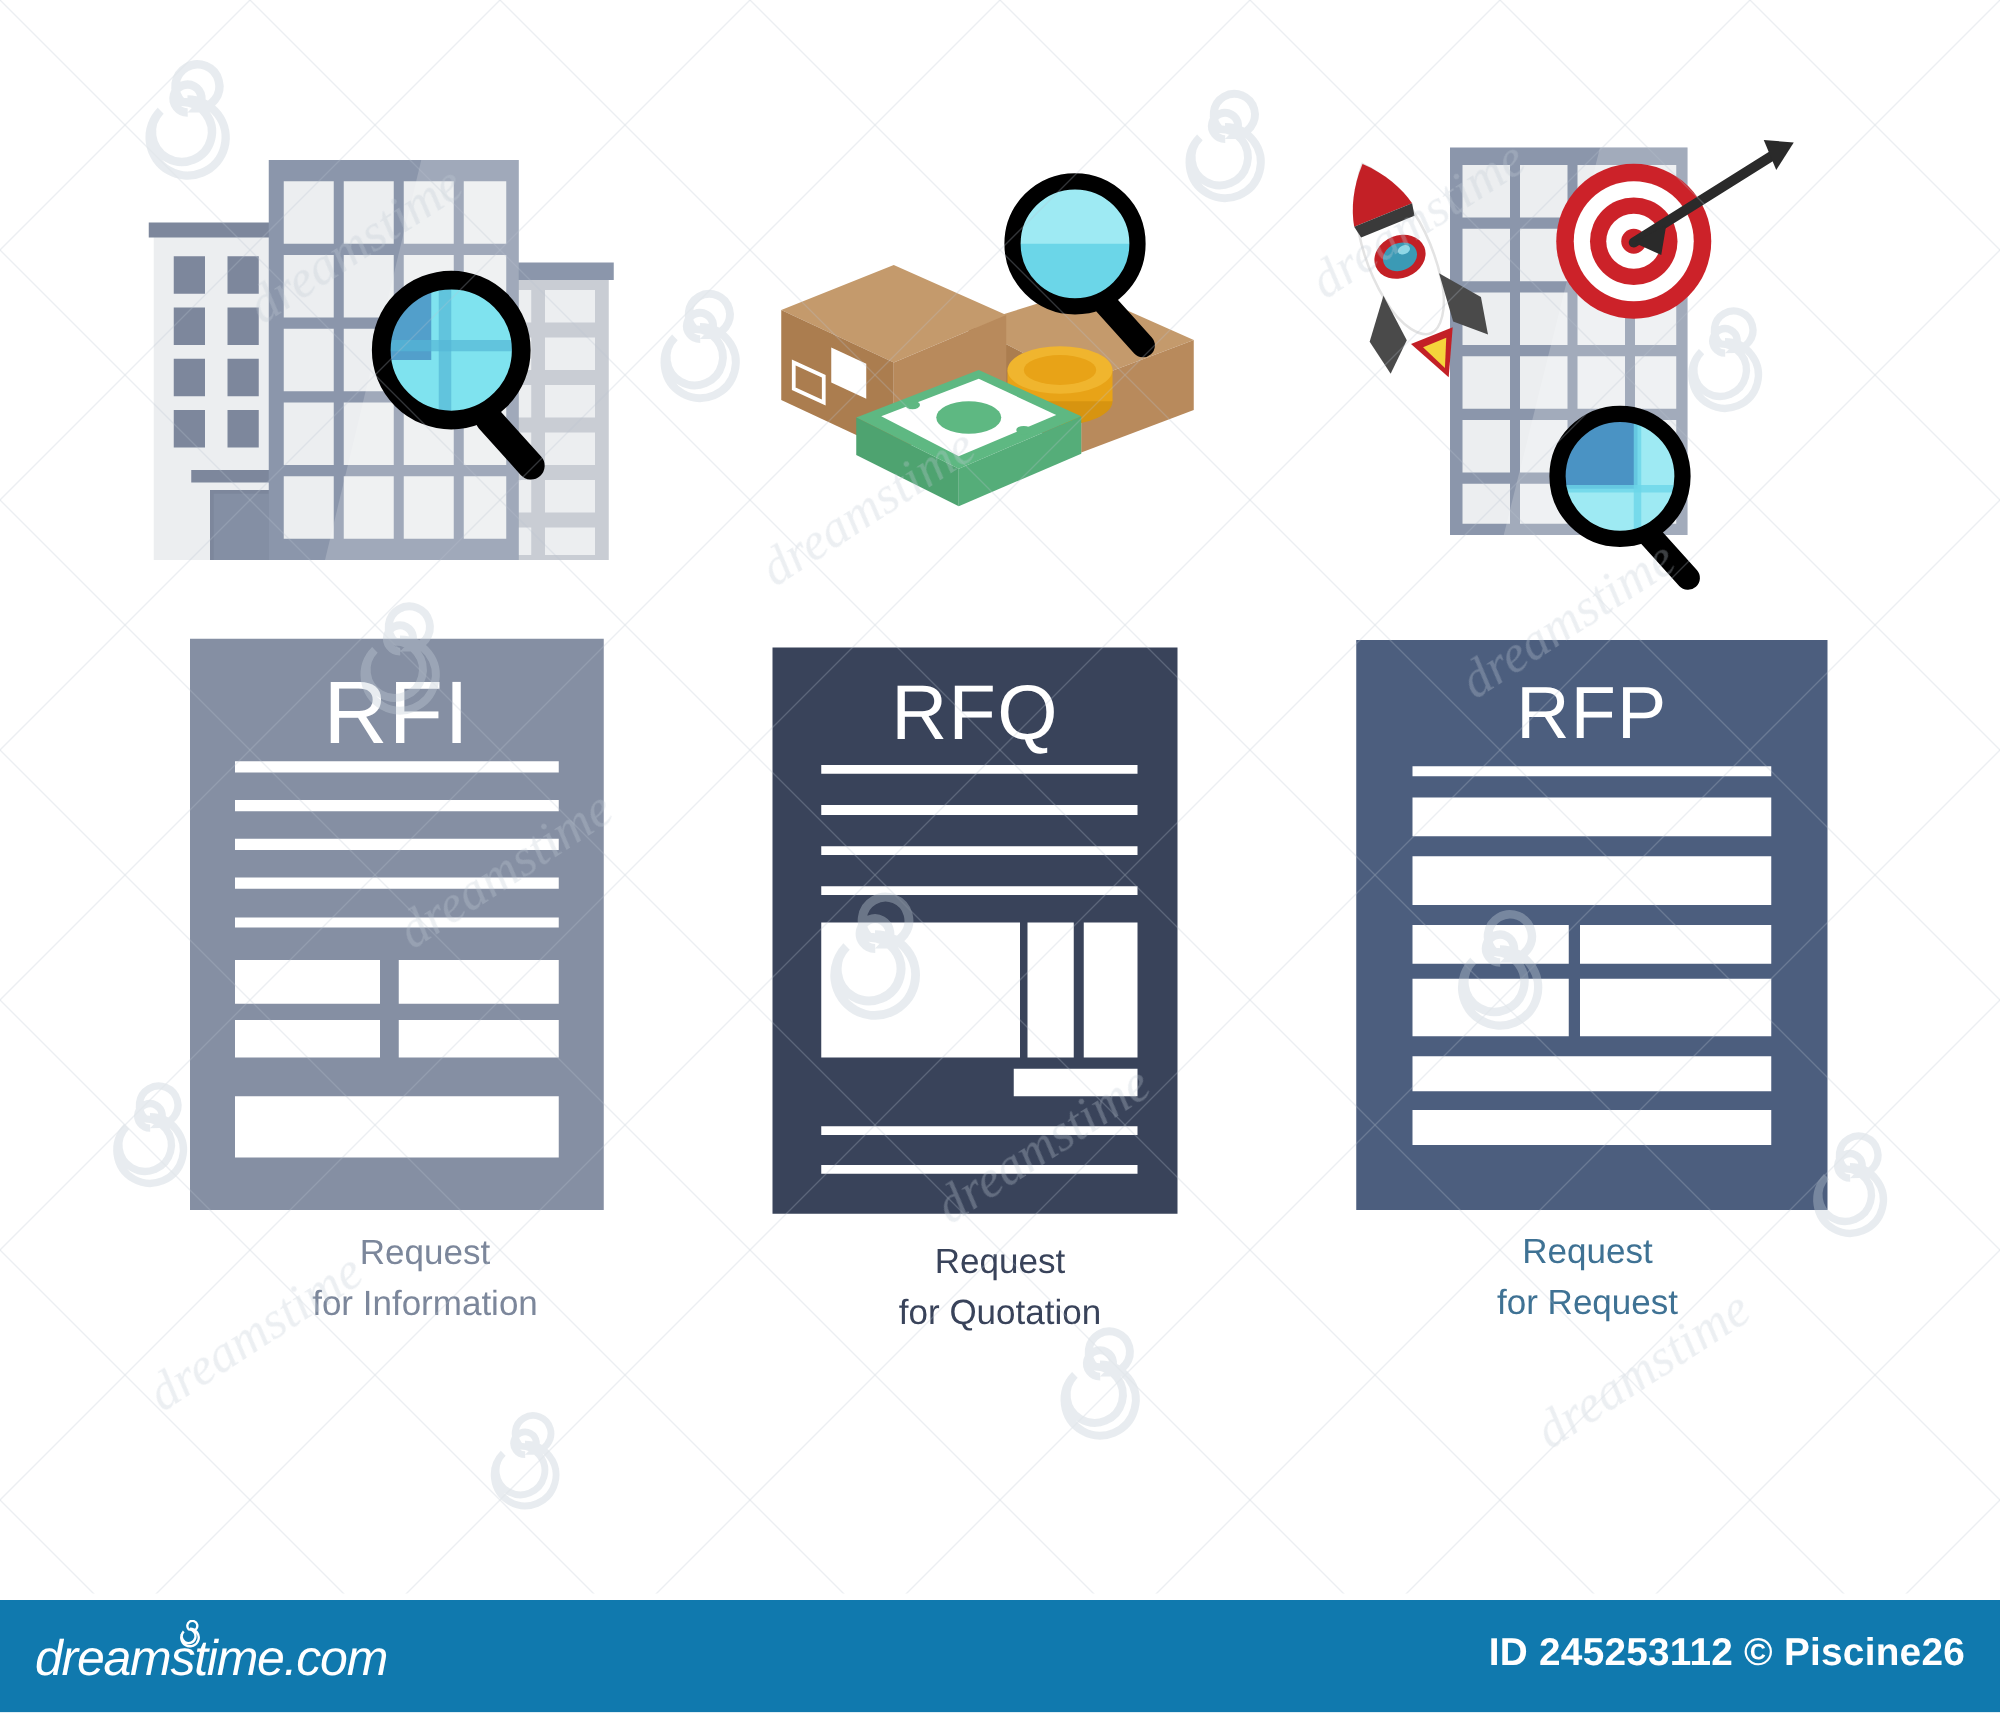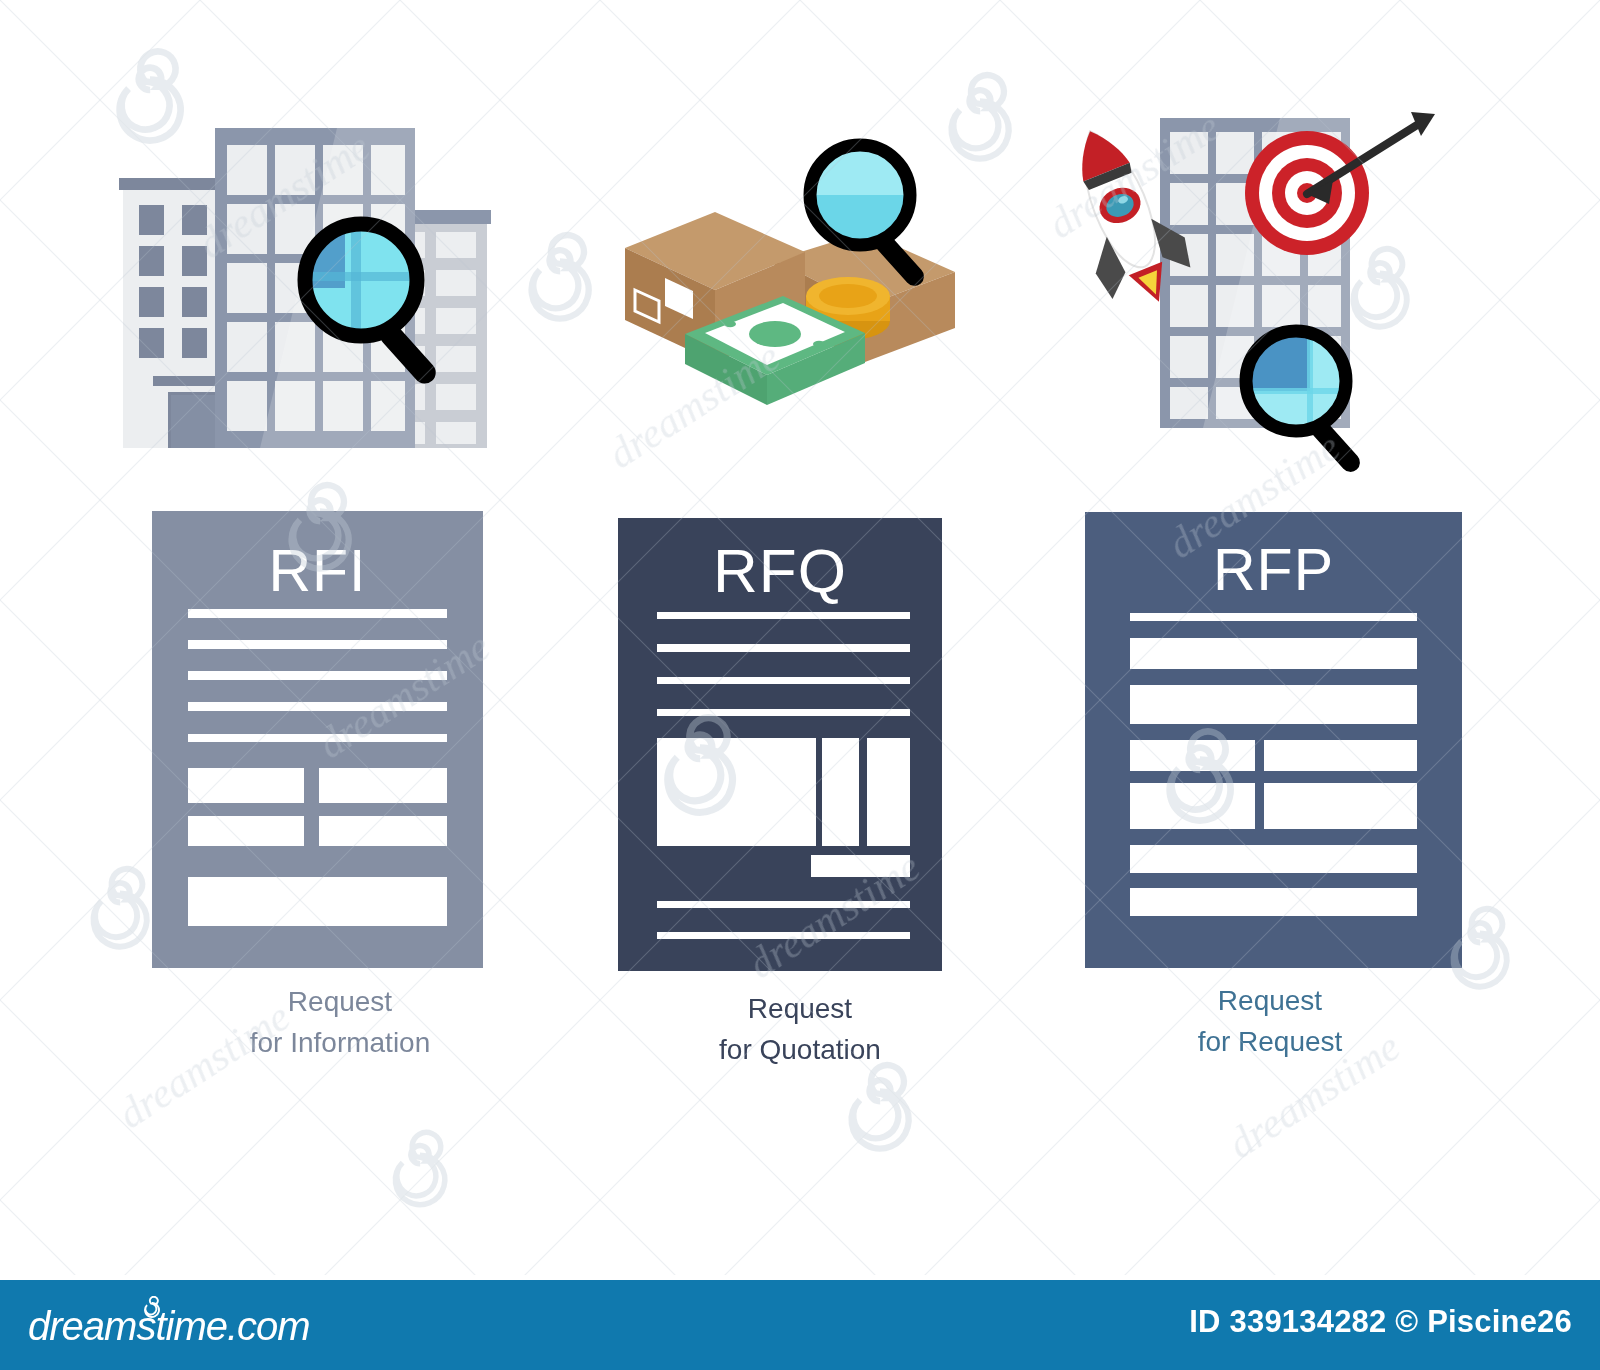--- a/index.html
+++ b/index.html
@@ -77,21 +77,21 @@
   }
   .doc-title {
     position: absolute;
     left: 0;
     width: 100%;
     text-align: center;
     color: #ffffff;
     font-weight: 400;
     letter-spacing: 1px;
   }
-  #doc-rfi .doc-title { top: 28px; font-size: 59px; line-height: 64px; }
+  #doc-rfi .doc-title { top: 28px; font-size: 71px; line-height: 64px; }
   #doc-rfq .doc-title { top: 20px; font-size: 62px; line-height: 66px; }
   #doc-rfp .doc-title { top: 26px; font-size: 59px; line-height: 64px; }
 
   .bar {
     position: absolute;
     background: #ffffff;
   }
 
   
   .caption {
@@ -482,16 +482,16 @@
   </svg>
 
   <div id="footer" style="background: rgb(16, 121, 174);">
     <svg id="ds-logo" viewBox="0 0 300 58">
       <g fill="#ffffff">
         <path d="M3.5,27.5 a19,19 0 1,0 19,19 L22.5,4 L16,4 L16,27.5 a13,13 0 1,1 -12.5,0 Z" opacity="0"></path>
       </g>
       <text x="0" y="44" font-family="'Liberation Sans', sans-serif" font-size="40" fill="#ffffff" font-style="italic" letter-spacing="-1">dreamstime.com</text>
       <path d="M124,14 m0,-7 a7,7 0 1,1 -5,2.1 a5.5,5.5 0 1,0 4,-1.6 a4,4 0 1,1 2.9,1.2" fill="none" stroke="#ffffff" stroke-width="1.9"></path>
     </svg>
-    <div id="ds-id">ID 339134282 © Piscine26</div>
+    <div id="ds-id">ID 245253112 © Piscine26</div>
   </div>
 
 </div>
 
 </body></html>

